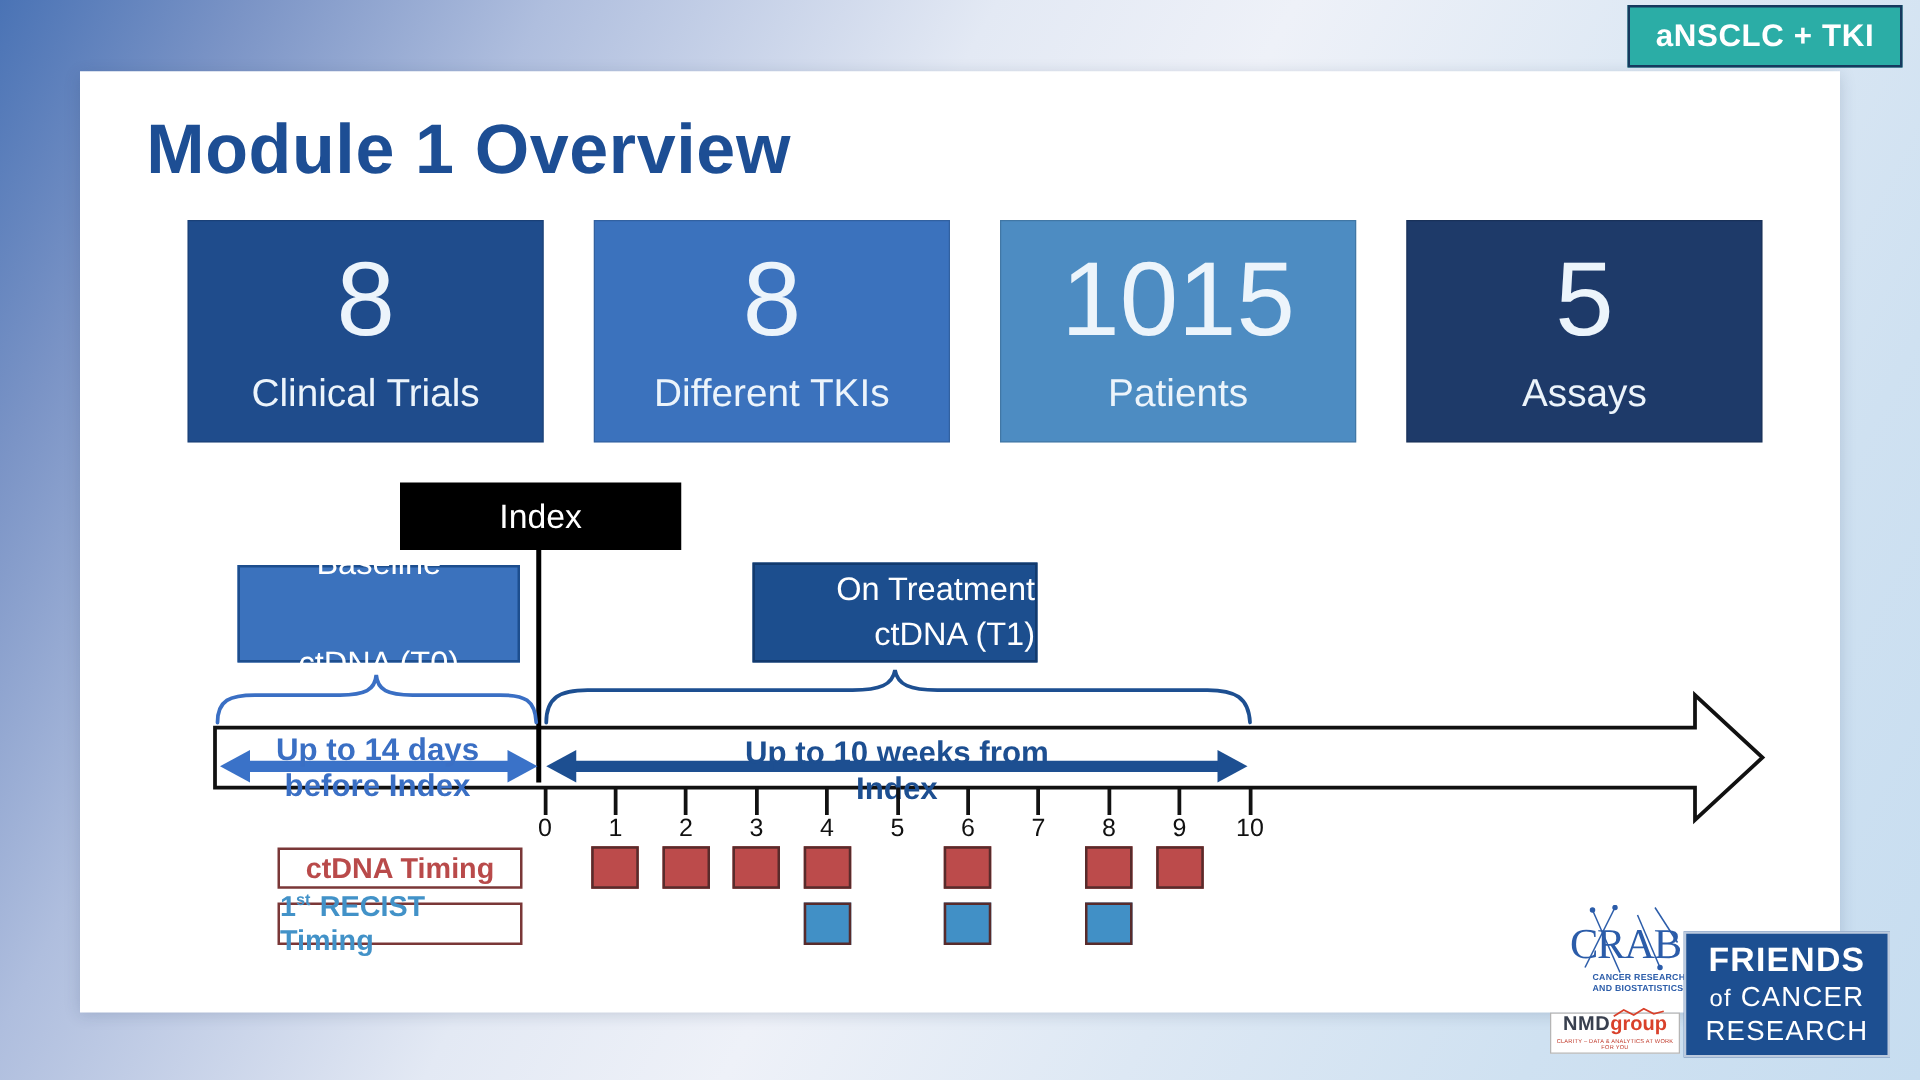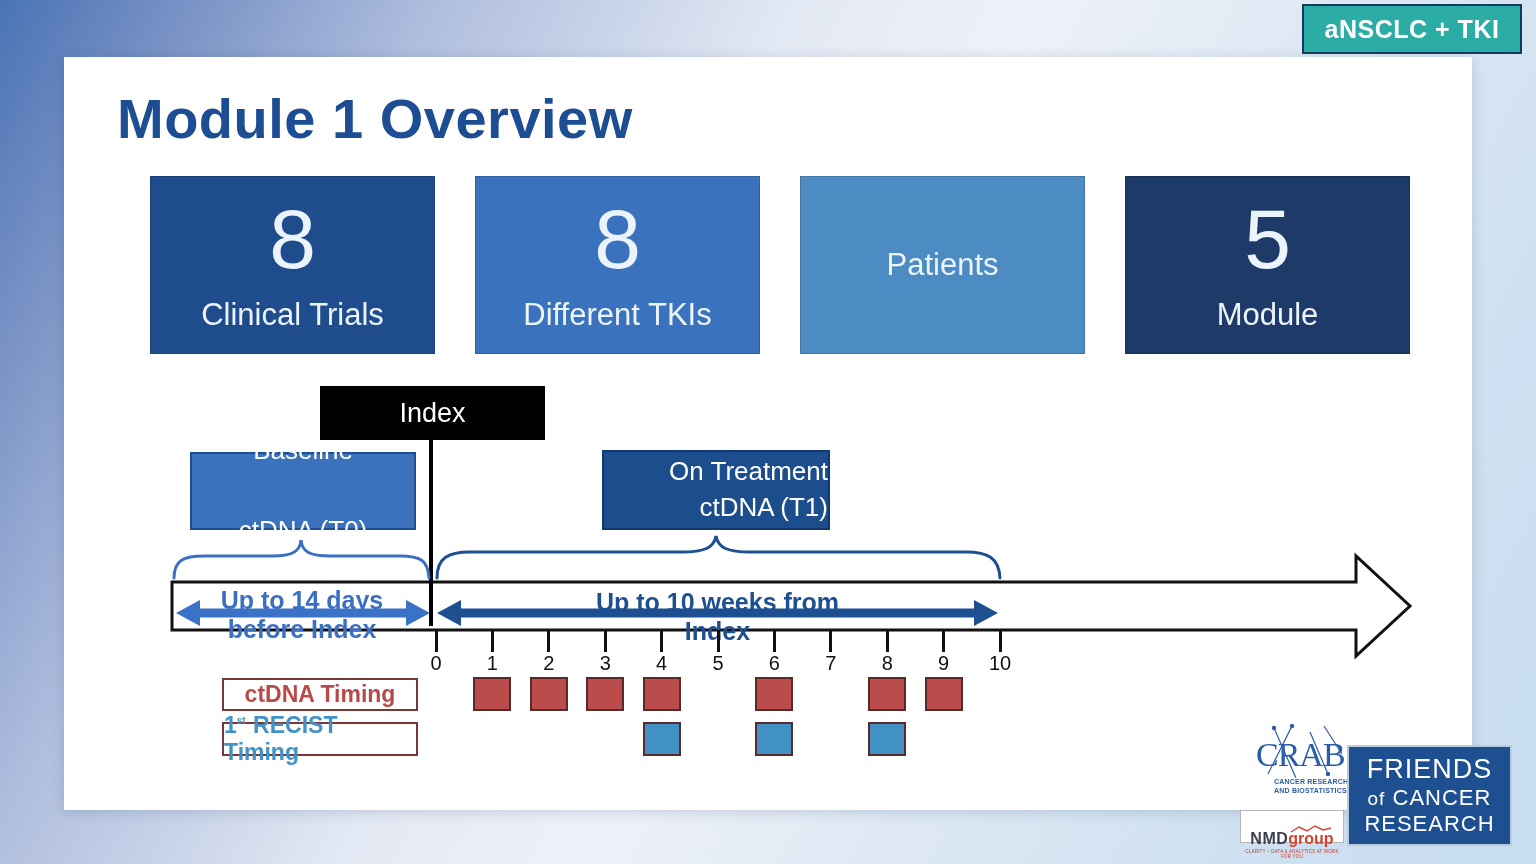--- a/index.html
+++ b/index.html
@@ -22,33 +22,33 @@
   .baseline-box{left:190px;top:452px;width:226px;height:78px;border:2px solid #1d4e8e;}
   .treatment-box{left:602px;top:450px;width:228px;height:80px;border:2px solid #123a6e;align-items:flex-end;}
   .arrow-label{font-size:25px;font-weight:600;text-align:center;}
   .lbl-left{left:182px;top:586px;width:240px;color:#3a6fc4;}
   .lbl-right{left:560px;top:588px;width:315px;color:#1d4f91;}
   .tick{position:absolute;width:3px;height:22px;background:#111;top:630px;}
   .tick-label{position:absolute;top:652px;width:40px;text-align:center;font-size:20px;color:#111;}
   .row-label-box{left:222px;width:196px;background:#fff;border:2px solid #7a3737;display:flex;align-items:center;justify-content:center;font-weight:700;font-size:23px;box-sizing:border-box;}
   .ctdna-label{top:678px;height:33px;color:#b94a4a;}
   .recist-label{top:722px;height:34px;color:#4292c8;}
-  .recist-label sup{font-size:10px;margin-right:1px;}
+  .recist-label sup{font-size:13px;margin-right:1px;}
   .sq{position:absolute;width:38px;height:34px;border:2px solid #582b2b;box-sizing:border-box;}
   svg.overlay{left:0;top:0;pointer-events:none;}
   .crab-logo{left:1252px;top:724px;width:100px;height:84px;text-align:center;}
   .crab-caption{font-size:7px;color:#2b5ca9;line-height:1.25;font-weight:600;letter-spacing:.2px;margin-top:-10px;padding-left:22px;text-align:left;}
-  .nmd-logo{left:1240px;top:810px;width:104px;height:33px;background:#fff;border:1px solid #b5b5b5;box-sizing:border-box;text-align:center;padding-top:19px;}
+  .nmd-logo{left:1240px;top:810px;width:104px;height:33px;background:#fff;border:1px solid #b5b5b5;box-sizing:border-box;text-align:center;padding-top:0;}
   .nmd-line{font-size:16px;line-height:1.1;}
   .nmd-nmd{font-weight:700;color:#39404f;letter-spacing:.5px;}
   .nmd-group{font-weight:700;color:#d9412b;position:relative;}
   .nmd-group svg{position:absolute;top:-5px;left:2px;}
   .nmd-tagline{font-size:4.5px;color:#c03a2b;letter-spacing:.2px;margin-top:1px;}
   .friends-logo{left:1347px;top:745px;width:165px;height:101px;border:2px solid #bccade;box-sizing:border-box;display:flex;flex-direction:column;align-items:center;justify-content:center;color:#fff;line-height:1.18;}
-  .friends-l1{font-size:27px;font-weight:400;letter-spacing:1px;}
+  .friends-l1{font-size:27px;font-weight:700;letter-spacing:1px;}
   .friends-l2,.friends-l3{font-size:22px;font-weight:400;letter-spacing:1px;}
   .friends-of{font-size:19px;text-transform:lowercase;}
 </style>
 </head>
 <body>
 
 <div id="canvas">
 
   <div class="abs card"></div>
 
@@ -61,25 +61,26 @@
   <div class="abs stats-row">
     <div class="stat-box" style="background-color: rgb(31, 76, 140);">
       <div class="stat-value">8</div>
       <div class="stat-label">Clinical Trials</div>
     </div>
     <div class="stat-box" style="background-color: rgb(59, 114, 189);">
       <div class="stat-value">8</div>
       <div class="stat-label">Different TKIs</div>
     </div>
     <div class="stat-box" style="background-color: rgb(77, 140, 194);">
+      <div class="stat-value">1015</div>
       <div class="stat-label">Patients</div>
     </div>
     <div class="stat-box" style="background-color: rgb(30, 58, 105);">
       <div class="stat-value">5</div>
-      <div class="stat-label">Module</div>
+      <div class="stat-label">Assays</div>
     </div>
   </div>
 
   <svg class="abs overlay" width="1536" height="864">
     <polygon points="172,582 1356,582 1356,556 1410,606 1356,656 1356,630 172,630" fill="#ffffff" stroke="#111111" stroke-width="3"></polygon>
     <line x1="431" y1="440" x2="431" y2="626" stroke="#000000" stroke-width="4"></line>
     <path d="M 174,578 C 174,560 184,556 204,556 L 272,556 C 292,556 300,552 301,540 C 302,552 310,556 330,556 L 400,556 C 420,556 428,560 429,578" fill="none" stroke="#3a6fc4" stroke-width="3" stroke-linecap="round"></path>
     <path d="M 437,578 C 437,558 448,552 470,552 L 682,552 C 704,552 714,548 716,536 C 718,548 728,552 750,552 L 966,552 C 988,552 999,558 1000,578" fill="none" stroke="#1d4f91" stroke-width="3" stroke-linecap="round"></path>
     <g>
       <line x1="196" y1="613" x2="410" y2="613" stroke="#3a72c8" stroke-width="9"></line>

